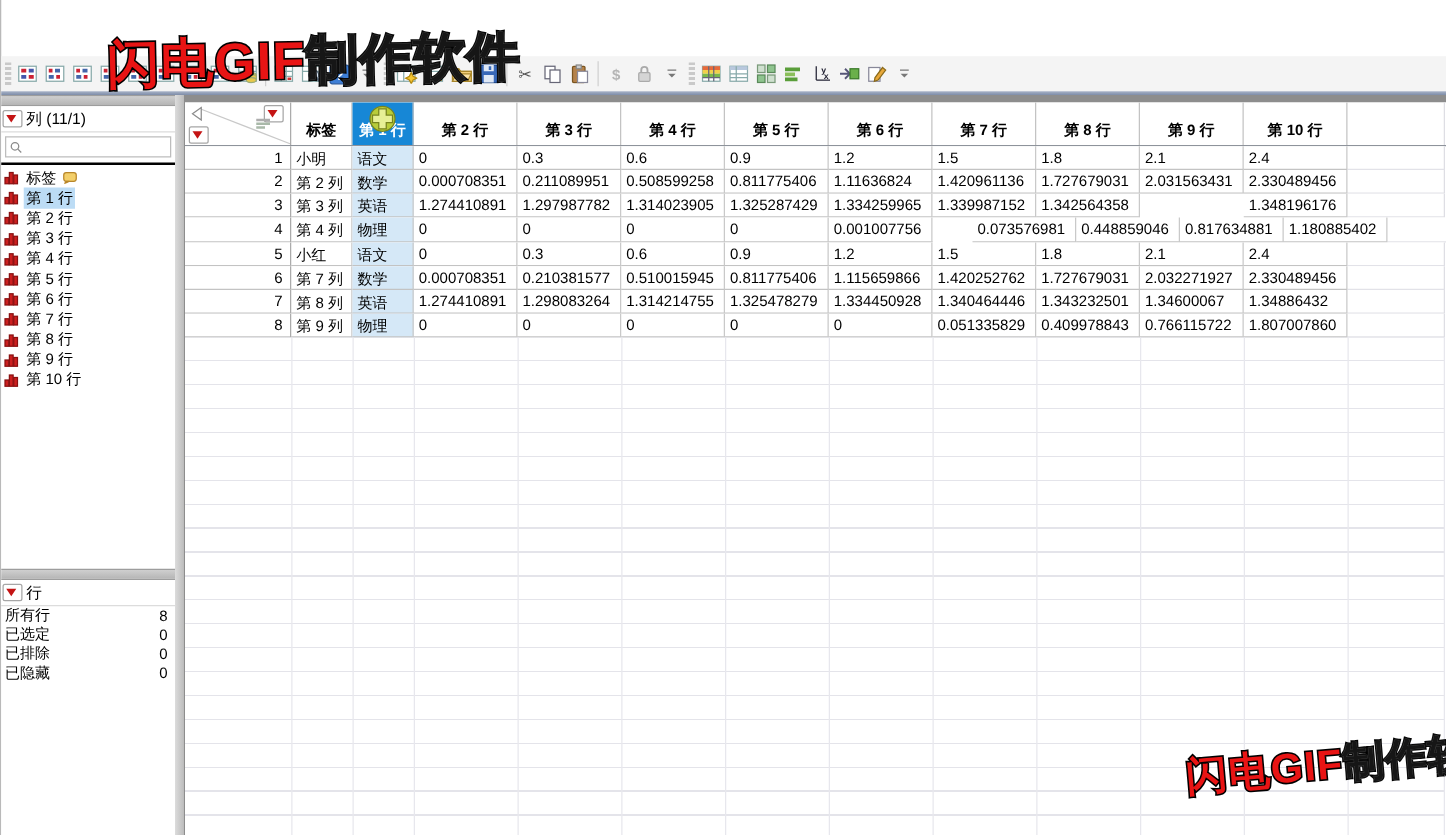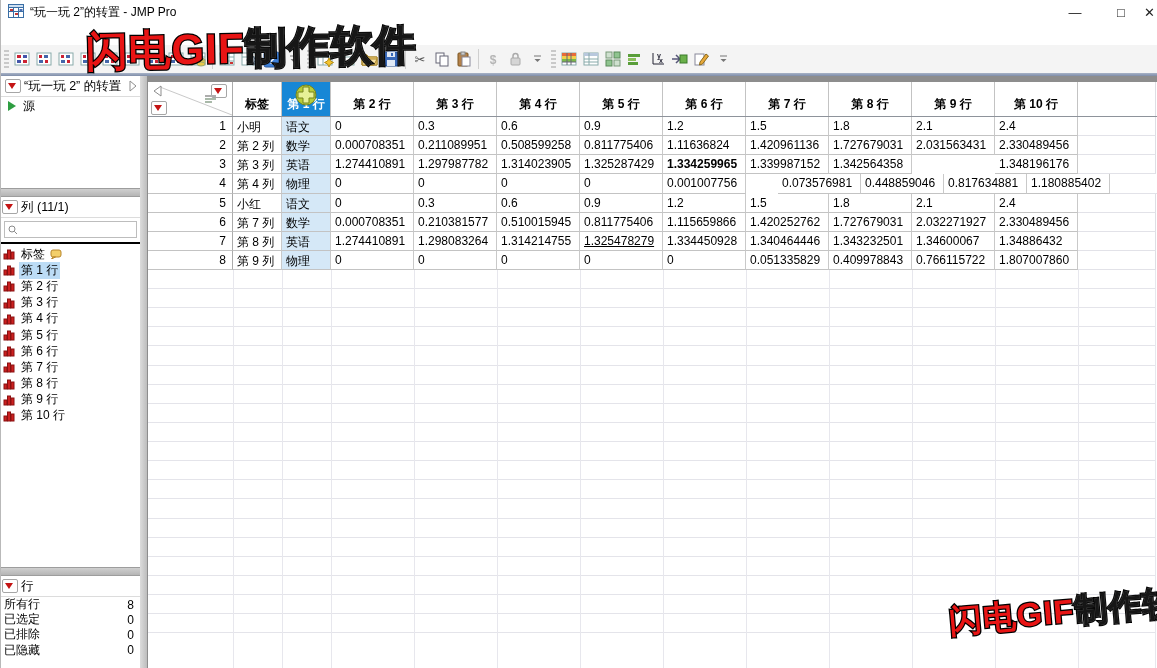--- a/index.html
+++ b/index.html
@@ -76,40 +76,20 @@
   .wm .red{color:#e81414;}
   .wm .blk{color:#161616;text-shadow:0 0 1px #777;}
   .wm-top{left:84px;top:24px;font-size:42px;transform:rotate(-1.2deg);transform-origin:left top;}
   .wm-bottom{left:946px;top:600px;font-size:33px;transform:rotate(-5deg);transform-origin:left top;}
 </style>
 </head>
 <body>
 
 <div id="app">
 
-  <div class="titlebar">
-    <span class="appicon">
-      <svg width="16" height="16" viewBox="0 0 16 16">
-          <rect x="0.5" y="1.5" width="15" height="13" fill="#fff" stroke="#3a6ea5"></rect>
-          <rect x="0.5" y="1.5" width="15" height="3" fill="#cfe0f2" stroke="#3a6ea5"></rect>
-          <line x1="5.5" y1="4" x2="5.5" y2="14.5" stroke="#3a6ea5"></line>
-          <line x1="10.5" y1="4" x2="10.5" y2="14.5" stroke="#3a6ea5"></line>
-          <line x1="1" y1="8.5" x2="15" y2="8.5" stroke="#3a6ea5"></line>
-          <rect x="2" y="6" width="3" height="2" fill="#c43a3a"></rect>
-          <rect x="7" y="10" width="3" height="2" fill="#c43a3a"></rect>
-          <rect x="11.5" y="6" width="3" height="2" fill="#4a6fb5"></rect>
-        </svg>
-    </span>
-    <span class="ttl">“玩一玩 2”的转置 - JMP Pro</span>
-    <div class="win-controls">
-      <div class="win-btn">—</div>
-      <div class="win-btn">□</div>
-      <div class="win-btn close">✕</div>
-    </div>
-  </div>
 
 
   <div class="toolbar" id="toolbar">
       <div class="tb-section">
         <div class="grip"></div>
         <button class="tb-btn">
           <svg width="16" height="16">
             <rect x="1" y="2" width="14" height="12" fill="#fff" stroke="#8aa"></rect>
             <rect x="3" y="4" width="4" height="3" fill="#c23"></rect>
             <rect x="9" y="4" width="4" height="3" fill="#45a"></rect>
@@ -353,33 +333,20 @@
           <svg width="9" height="14">
             <line x1="1" y1="4" x2="8" y2="4" stroke="#777"></line>
             <path d="M1.5 7 l3 3 3-3z" fill="#777"></path>
           </svg>
         </button>
       </div>
     </div>
   <div class="toolstrip-edge"></div>
 
   <div class="side">
-    <div style="height:112px;">
-      <div class="panel-hdr" style="padding-left:4px;">
-        <div class="rtri"></div>
-        <span class="ph-label">“玩一玩 2” 的转置</span>
-        <svg width="8" height="12" style="position:absolute;right:3px;top:4px;">
-            <polygon points="1,1 7,6 1,11" fill="#fff" stroke="#8d8d8d"></polygon>
-          </svg>
-      </div>
-      <div class="src-row">
-        <span class="play-tri"></span>
-        <span>源</span>
-      </div>
-    </div>
     <div class="splitter"></div>
     <div style="height:370px;">
       <div class="panel-hdr" style="padding-left:1px;">
         <div class="rtri"></div>
         <span class="ph-label">列 (11/1)</span>
       </div>
       <div class="search-box">
         <svg width="10" height="10">
             <circle cx="4" cy="4" r="3" fill="none" stroke="#8a8a8a"></circle>
             <line x1="6.3" y1="6.3" x2="9" y2="9" stroke="#8a8a8a"></line>
@@ -598,21 +565,21 @@
           <div class="cell filler" style="width:78px;"></div>
         </div>
         <div class="grid-row" style="top: 38.25px;">
           <div class="cell rownum" style="width:85px;">3</div>
           <div class="cell" style="width:49px;">第 3 列</div>
           <div class="cell selcol" style="width:49px;">英语</div>
           <div class="cell" style="width:83px;">1.274410891</div>
           <div class="cell" style="width:83px;">1.297987782</div>
           <div class="cell" style="width:83px;">1.314023905</div>
           <div class="cell" style="width:83px;">1.325287429</div>
-          <div class="cell" style="width:83px;font-weight:bold;">1.334259965</div>
+          <div class="cell" style="width:83px;">1.334259965</div>
           <div class="cell" style="width:83px;">1.339987152</div>
           <div class="cell" style="width:83px;">1.342564358</div>
           <div class="cell" style="width:83px;margin-top:40px;">1.345332526</div>
           <div class="cell" style="width:83px;">1.348196176</div>
           <div class="cell filler" style="width:78px;"></div>
         </div>
         <div class="grid-row" style="top: 57.375px;">
           <div class="cell rownum" style="width:85px;">4</div>
           <div class="cell" style="width:49px;">第 4 列</div>
           <div class="cell selcol" style="width:49px;">物理</div>
@@ -657,21 +624,21 @@
           <div class="cell" style="width:83px;">2.330489456</div>
           <div class="cell filler" style="width:78px;"></div>
         </div>
         <div class="grid-row" style="top: 114.75px;">
           <div class="cell rownum" style="width:85px;">7</div>
           <div class="cell" style="width:49px;">第 8 列</div>
           <div class="cell selcol" style="width:49px;">英语</div>
           <div class="cell" style="width:83px;">1.274410891</div>
           <div class="cell" style="width:83px;">1.298083264</div>
           <div class="cell" style="width:83px;">1.314214755</div>
-          <div class="cell" style="width:83px;text-decoration:underline;">1.325478279</div>
+          <div class="cell" style="width:83px;">1.325478279</div>
           <div class="cell" style="width:83px;">1.334450928</div>
           <div class="cell" style="width:83px;">1.340464446</div>
           <div class="cell" style="width:83px;">1.343232501</div>
           <div class="cell" style="width:83px;">1.34600067</div>
           <div class="cell" style="width:83px;">1.34886432</div>
           <div class="cell filler" style="width:78px;"></div>
         </div>
         <div class="grid-row" style="top: 133.875px;">
           <div class="cell rownum" style="width:85px;">8</div>
           <div class="cell" style="width:49px;">第 9 列</div>

